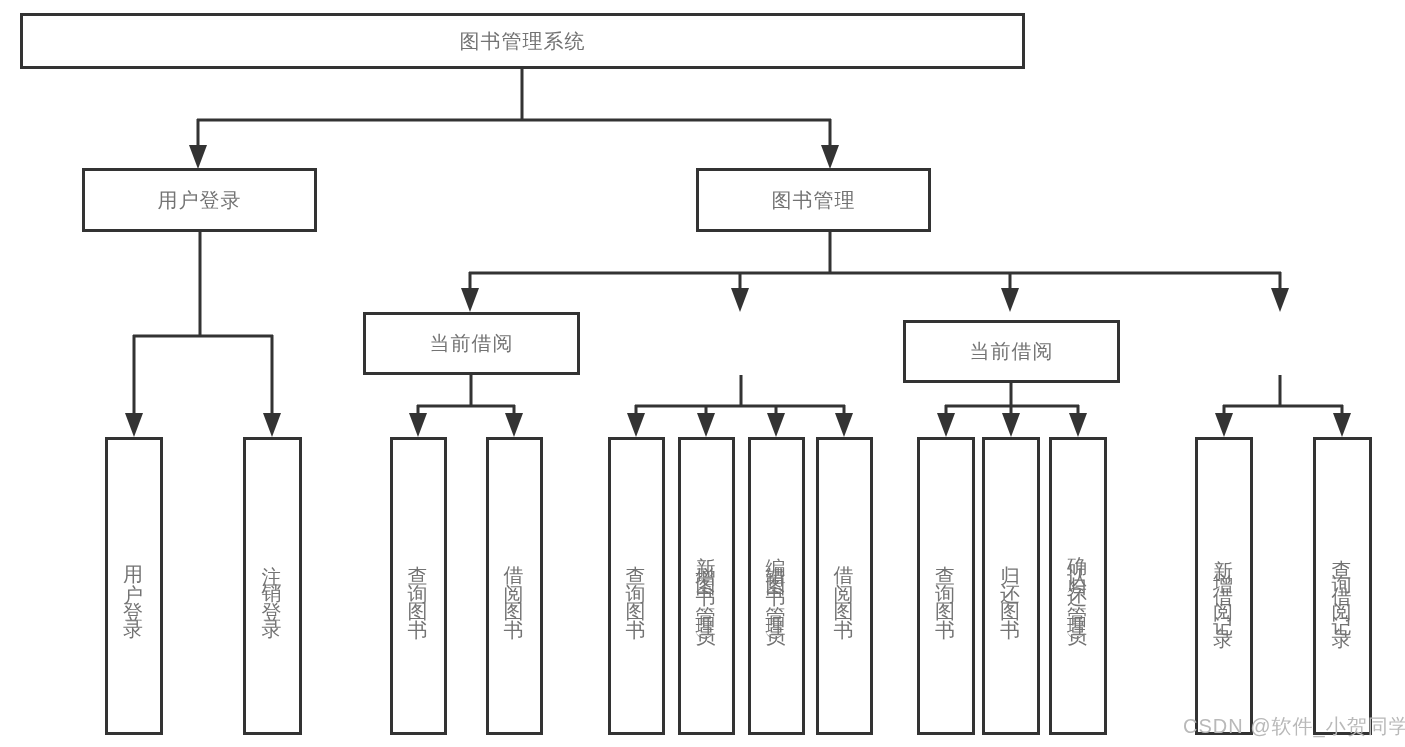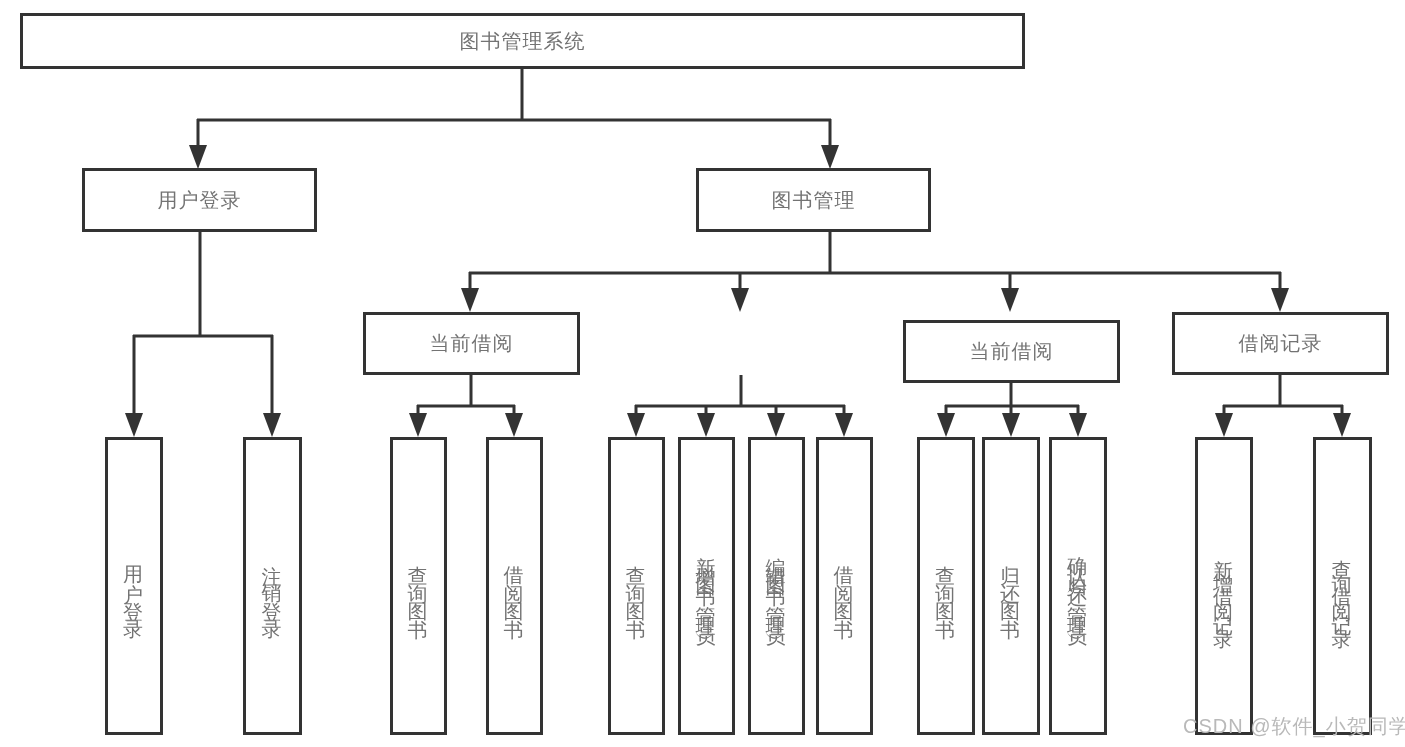--- a/index.html
+++ b/index.html
@@ -96,21 +96,20 @@
     </g>
   </svg>
 
   <div class="node" style="left:20px; top:13px; width:1005px; height:56px;">图书管理系统</div>
 
   <div class="node" style="left:82px; top:168px; width:235px; height:64px;">用户登录</div>
   <div class="node" style="left:696px; top:168px; width:235px; height:64px;">图书管理</div>
 
   <div class="node" style="left:363px; top:312px; width:217px; height:63px;">当前借阅</div>
   <div class="node" style="left:903px; top:320px; width:217px; height:63px;">当前借阅</div>
-  <div class="node" style="left:1172px; top:312px; width:217px; height:63px;">借阅记录</div>
 
   <div class="node vnode ls4" style="left:105px; top:437px; width:58px; height:298px;">
     <span class="vtext">用户登录</span>
   </div>
   <div class="node vnode ls4" style="left:243px; top:437px; width:59px; height:298px;">
     <span class="vtext">注销登录</span>
   </div>
 
   <div class="node vnode ls4" style="left:390px; top:437px; width:57px; height:298px;">
     <span class="vtext">查询图书</span>

